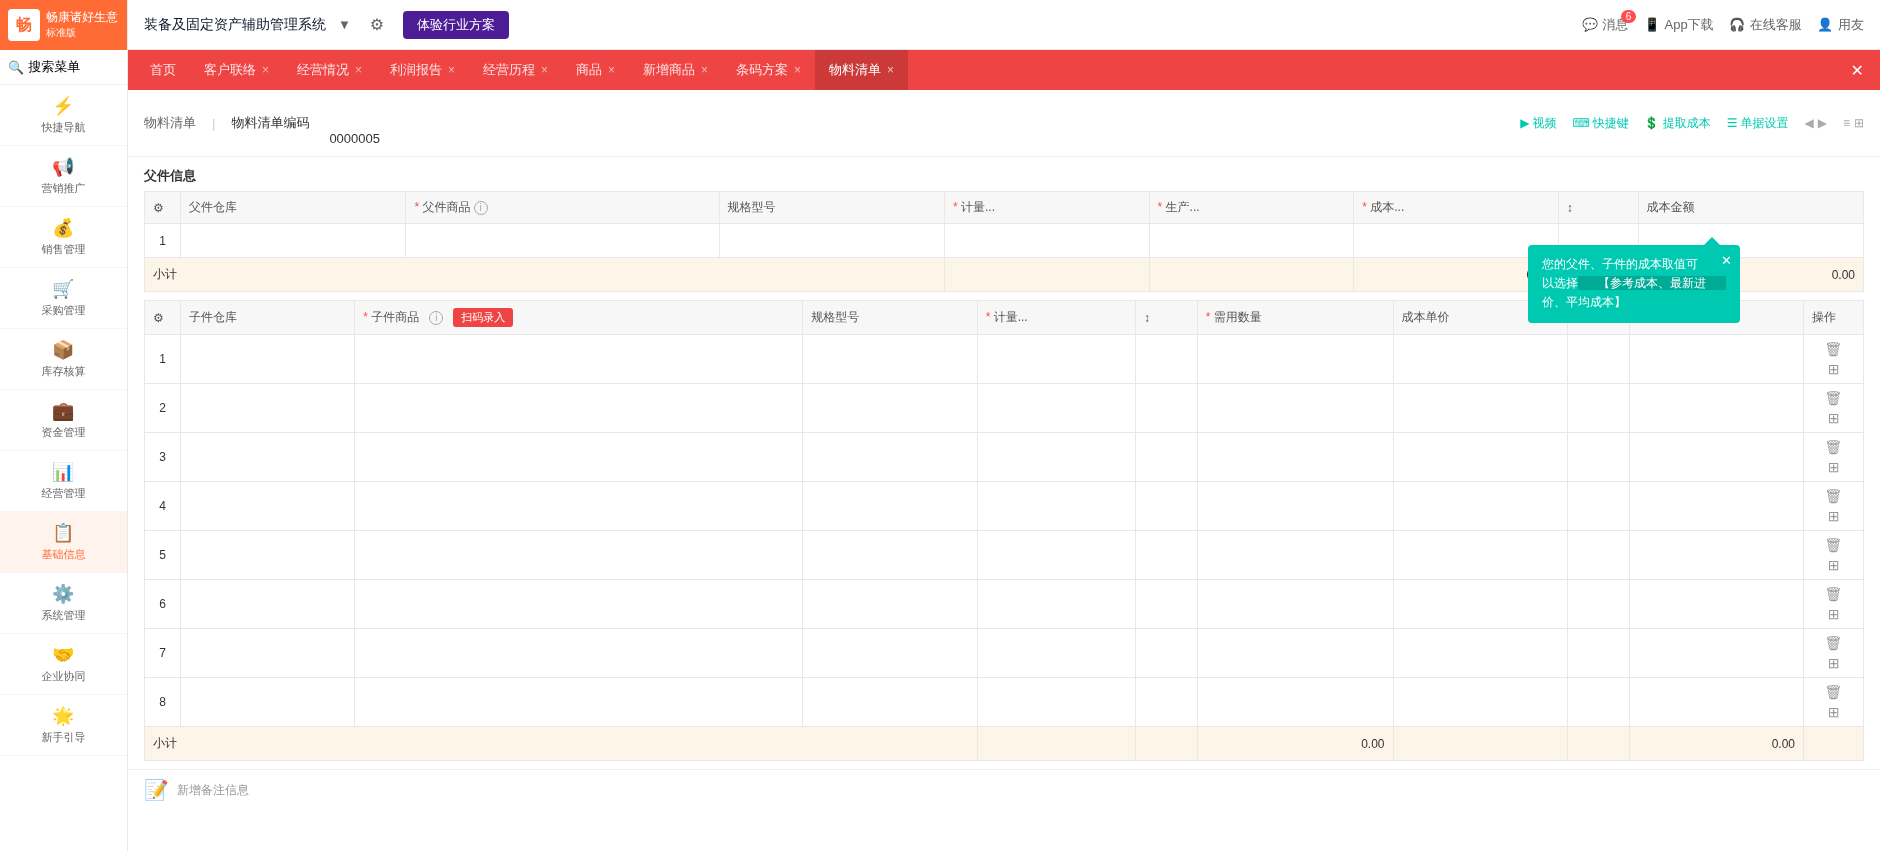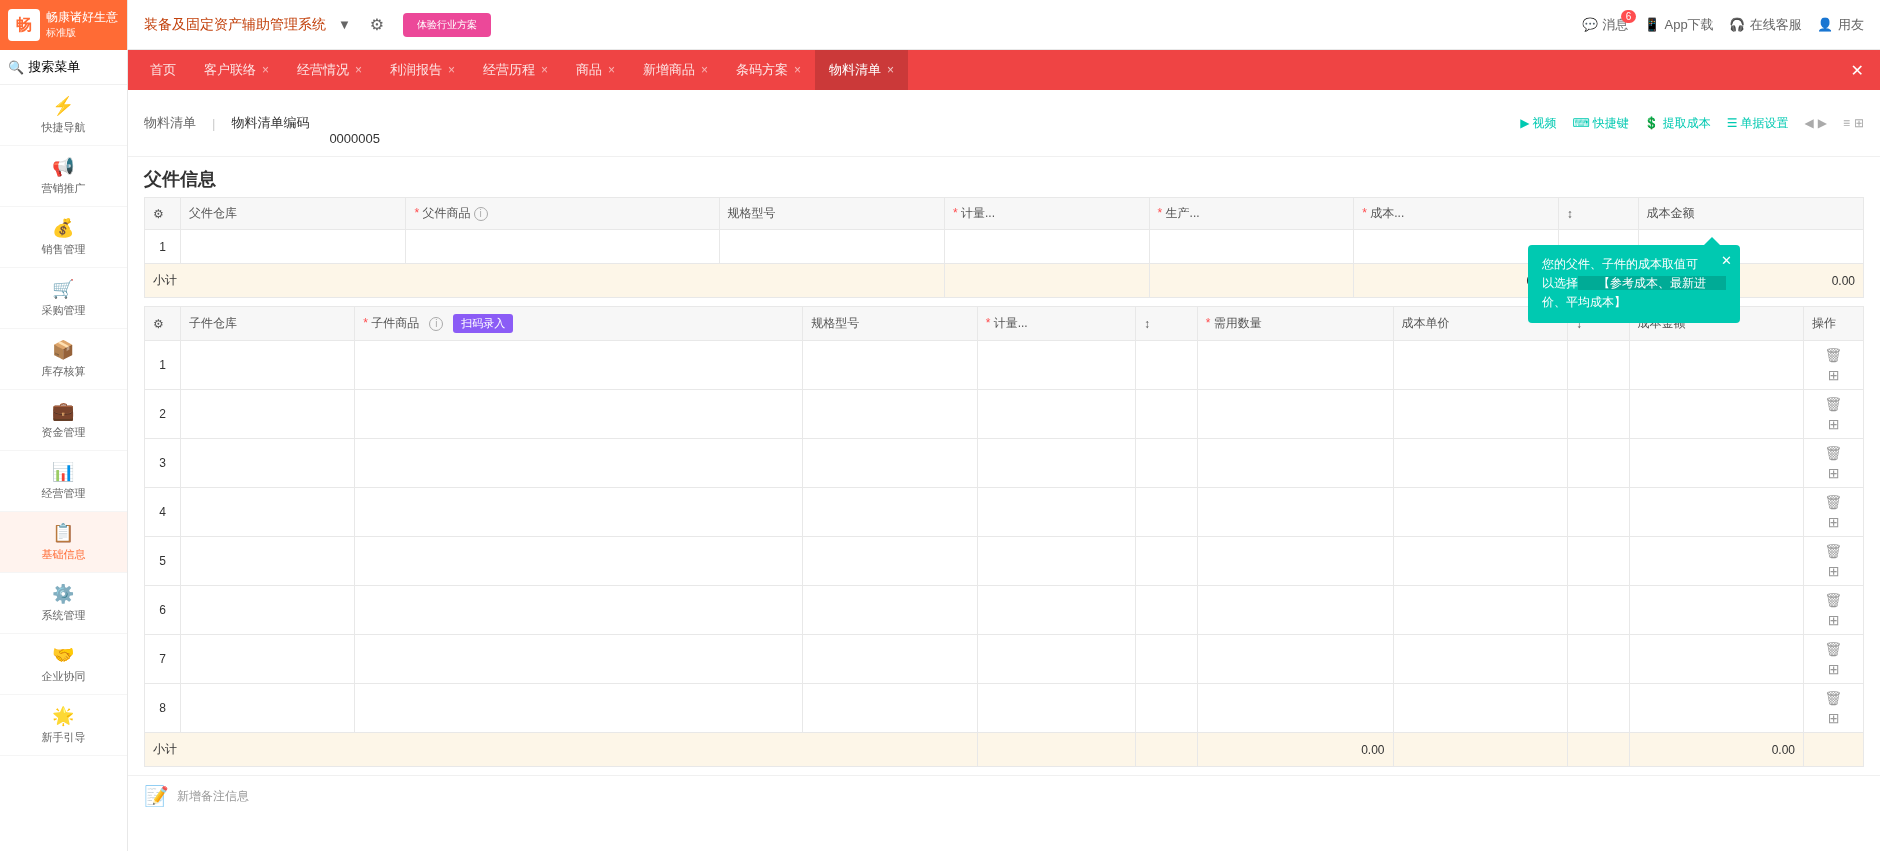--- a/index.html
+++ b/index.html
@@ -87,40 +87,40 @@
       border-bottom: 1px solid #e8e8e8;
       justify-content: space-between;
     }
     .header-left {
       display: flex;
       align-items: center;
       gap: 12px;
     }
     .header-system-name {
       font-size: 14px;
-      color: #c2410c;
+      color: #0f172a;
     }
     .header-dropdown {
       display: flex;
       align-items: center;
       gap: 4px;
       cursor: pointer;
       color: #666;
     }
     .header-gear {
       width: 28px; height: 28px;
       display: flex; align-items: center; justify-content: center;
       cursor: pointer; color: #666; font-size: 16px;
     }
     .header-trial-btn {
-      background: #ec4899;
+      background: #4c1d95;
       color: white;
       padding: 5px 14px;
       border-radius: 4px;
-      font-size: 10px;
+      font-size: 13px;
       cursor: pointer;
       border: none;
     }
     .header-right {
       display: flex;
       align-items: center;
       gap: 16px;
       color: #666;
       font-size: 13px;
     }
@@ -220,21 +220,21 @@
       align-items: center;
       gap: 3px;
       cursor: pointer;
     }
 
     
     .section {
       padding: 0 16px 8px;
     }
     .section-title {
-      font-size: 18px;
+      font-size: 13px;
       font-weight: 600;
       color: #333;
       padding: 10px 0 6px;
     }
 
     
     .data-table {
       width: 100%;
       border-collapse: collapse;
       font-size: 12px;
@@ -256,21 +256,21 @@
       color: #333;
     }
     .data-table tr.subtotal td {
       background: #fdf6e8;
       font-weight: 500;
     }
     .settings-col { width: 36px; text-align: center; }
     .action-col { width: 60px; text-align: center; }
 
     .scan-btn {
-      background: #8b5cf6;
+      background: #ef4444;
       color: white;
       border: none;
       padding: 2px 8px;
       border-radius: 3px;
       font-size: 11px;
       cursor: pointer;
     }
 
     .icon-btn {
       background: none;

